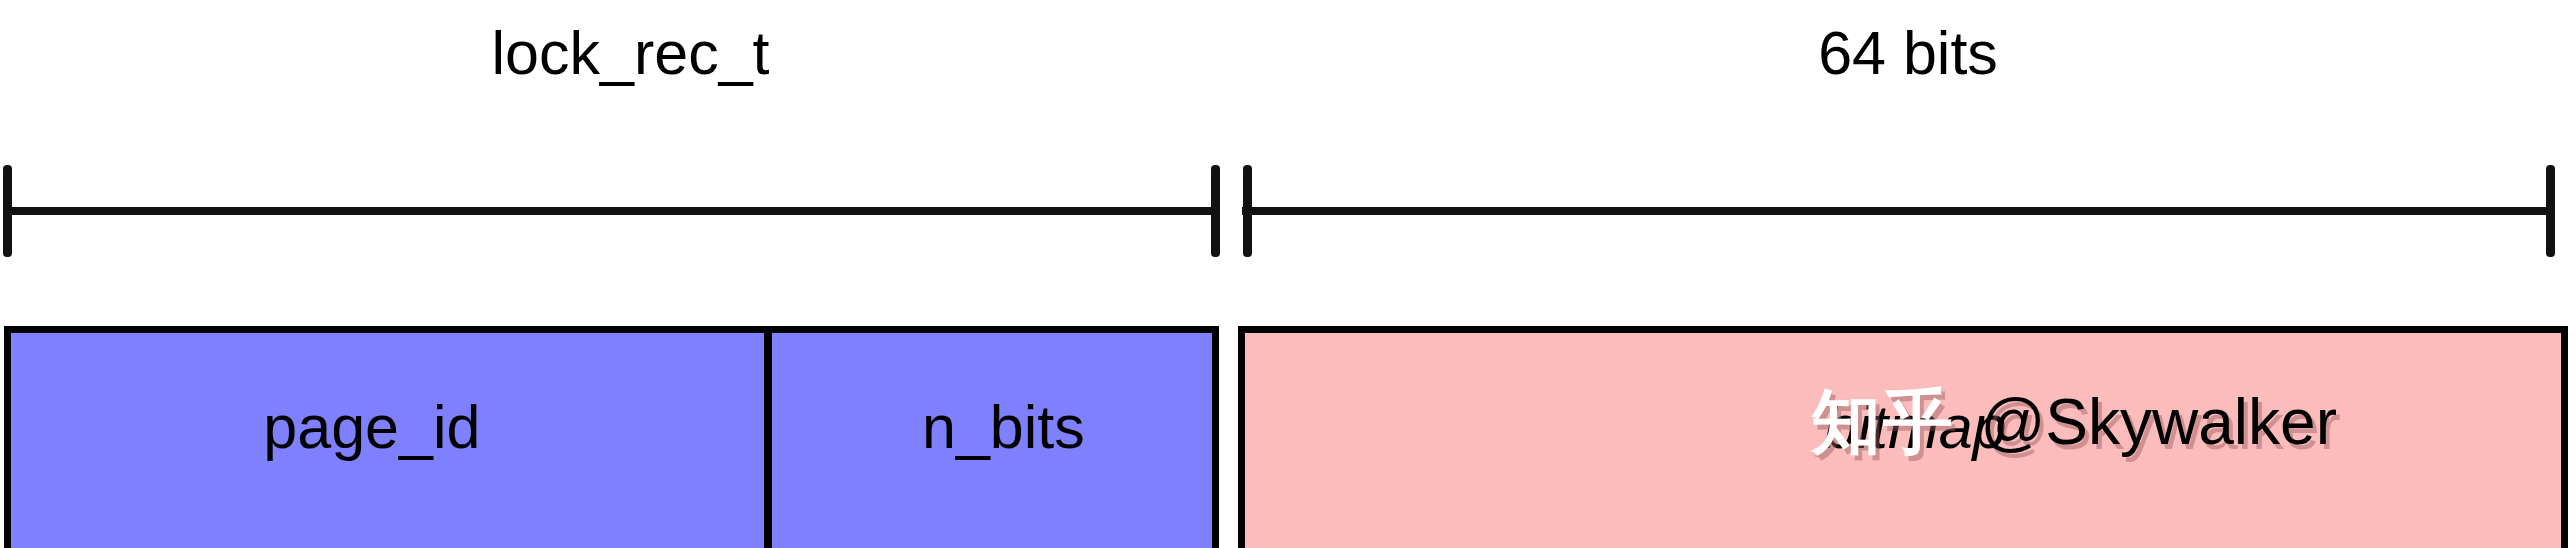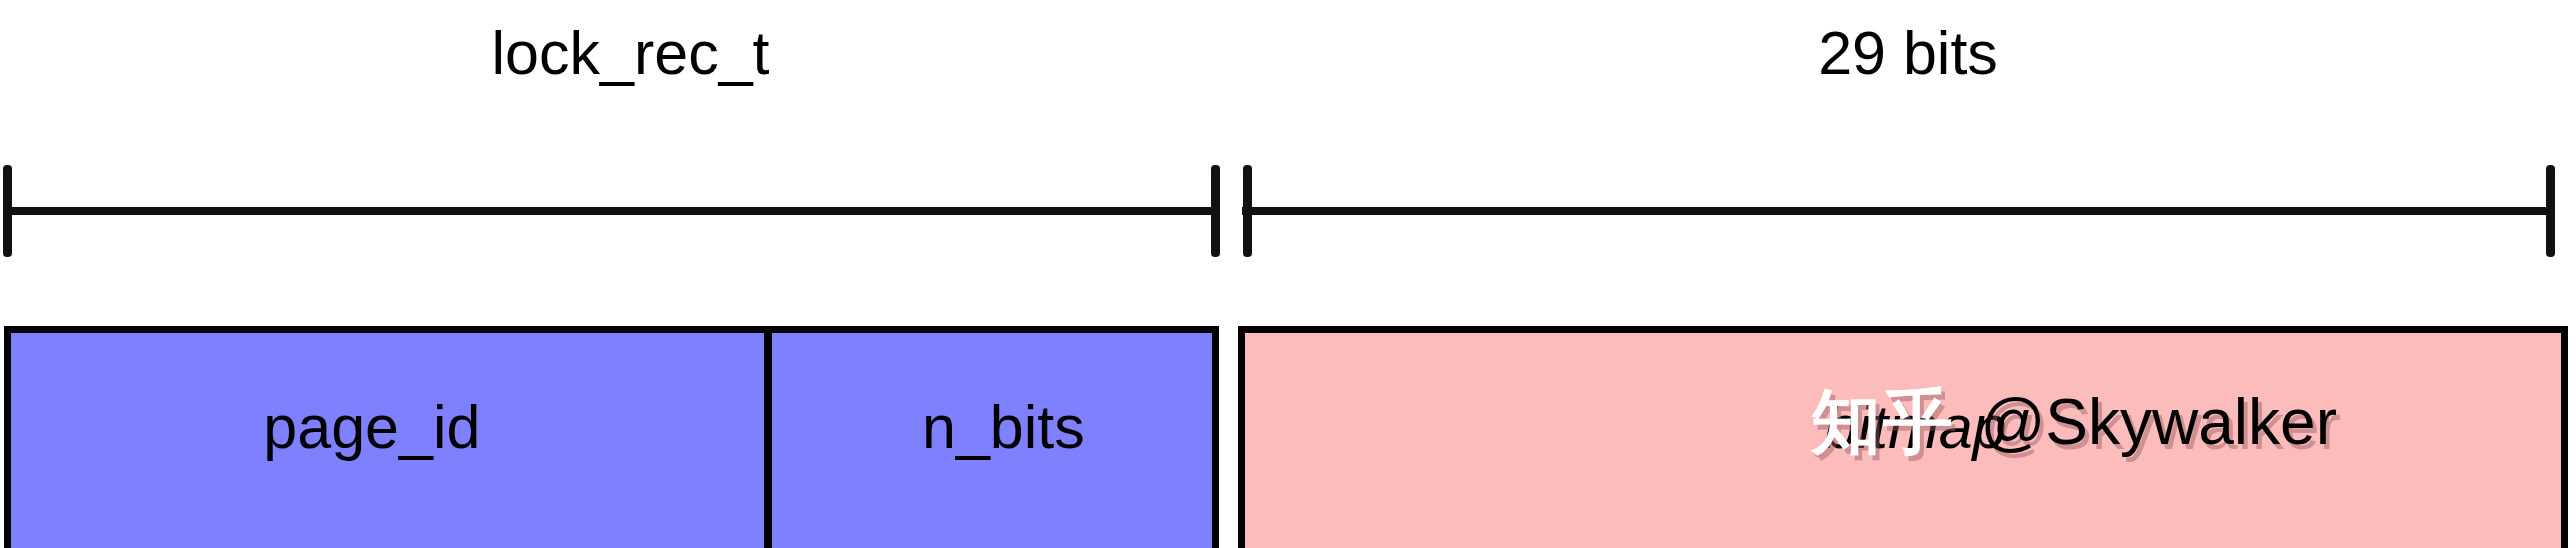--- a/index.html
+++ b/index.html
@@ -139,21 +139,21 @@
     white-space: nowrap;
   }
 </style>
 </head>
 <body>
 
 <div id="diagram">
 
   <div class="span-label" id="label-lock-rec-t">lock_rec_t</div>
 
-  <div class="span-label" id="label-64-bits">29 bits</div>
+  <div class="span-label" id="label-64-bits">64 bits</div>
 
   <div class="caliper-line" id="caliper-line-left"></div>
   <div class="caliper-line" id="caliper-line-right"></div>
 
   <div class="caliper-cap" id="cap-far-left"></div>
   <div class="caliper-cap" id="cap-mid-left"></div>
   <div class="caliper-cap" id="cap-mid-right"></div>
   <div class="caliper-cap" id="cap-far-right"></div>
 
   <div class="box" id="box-lock-rec-t">

